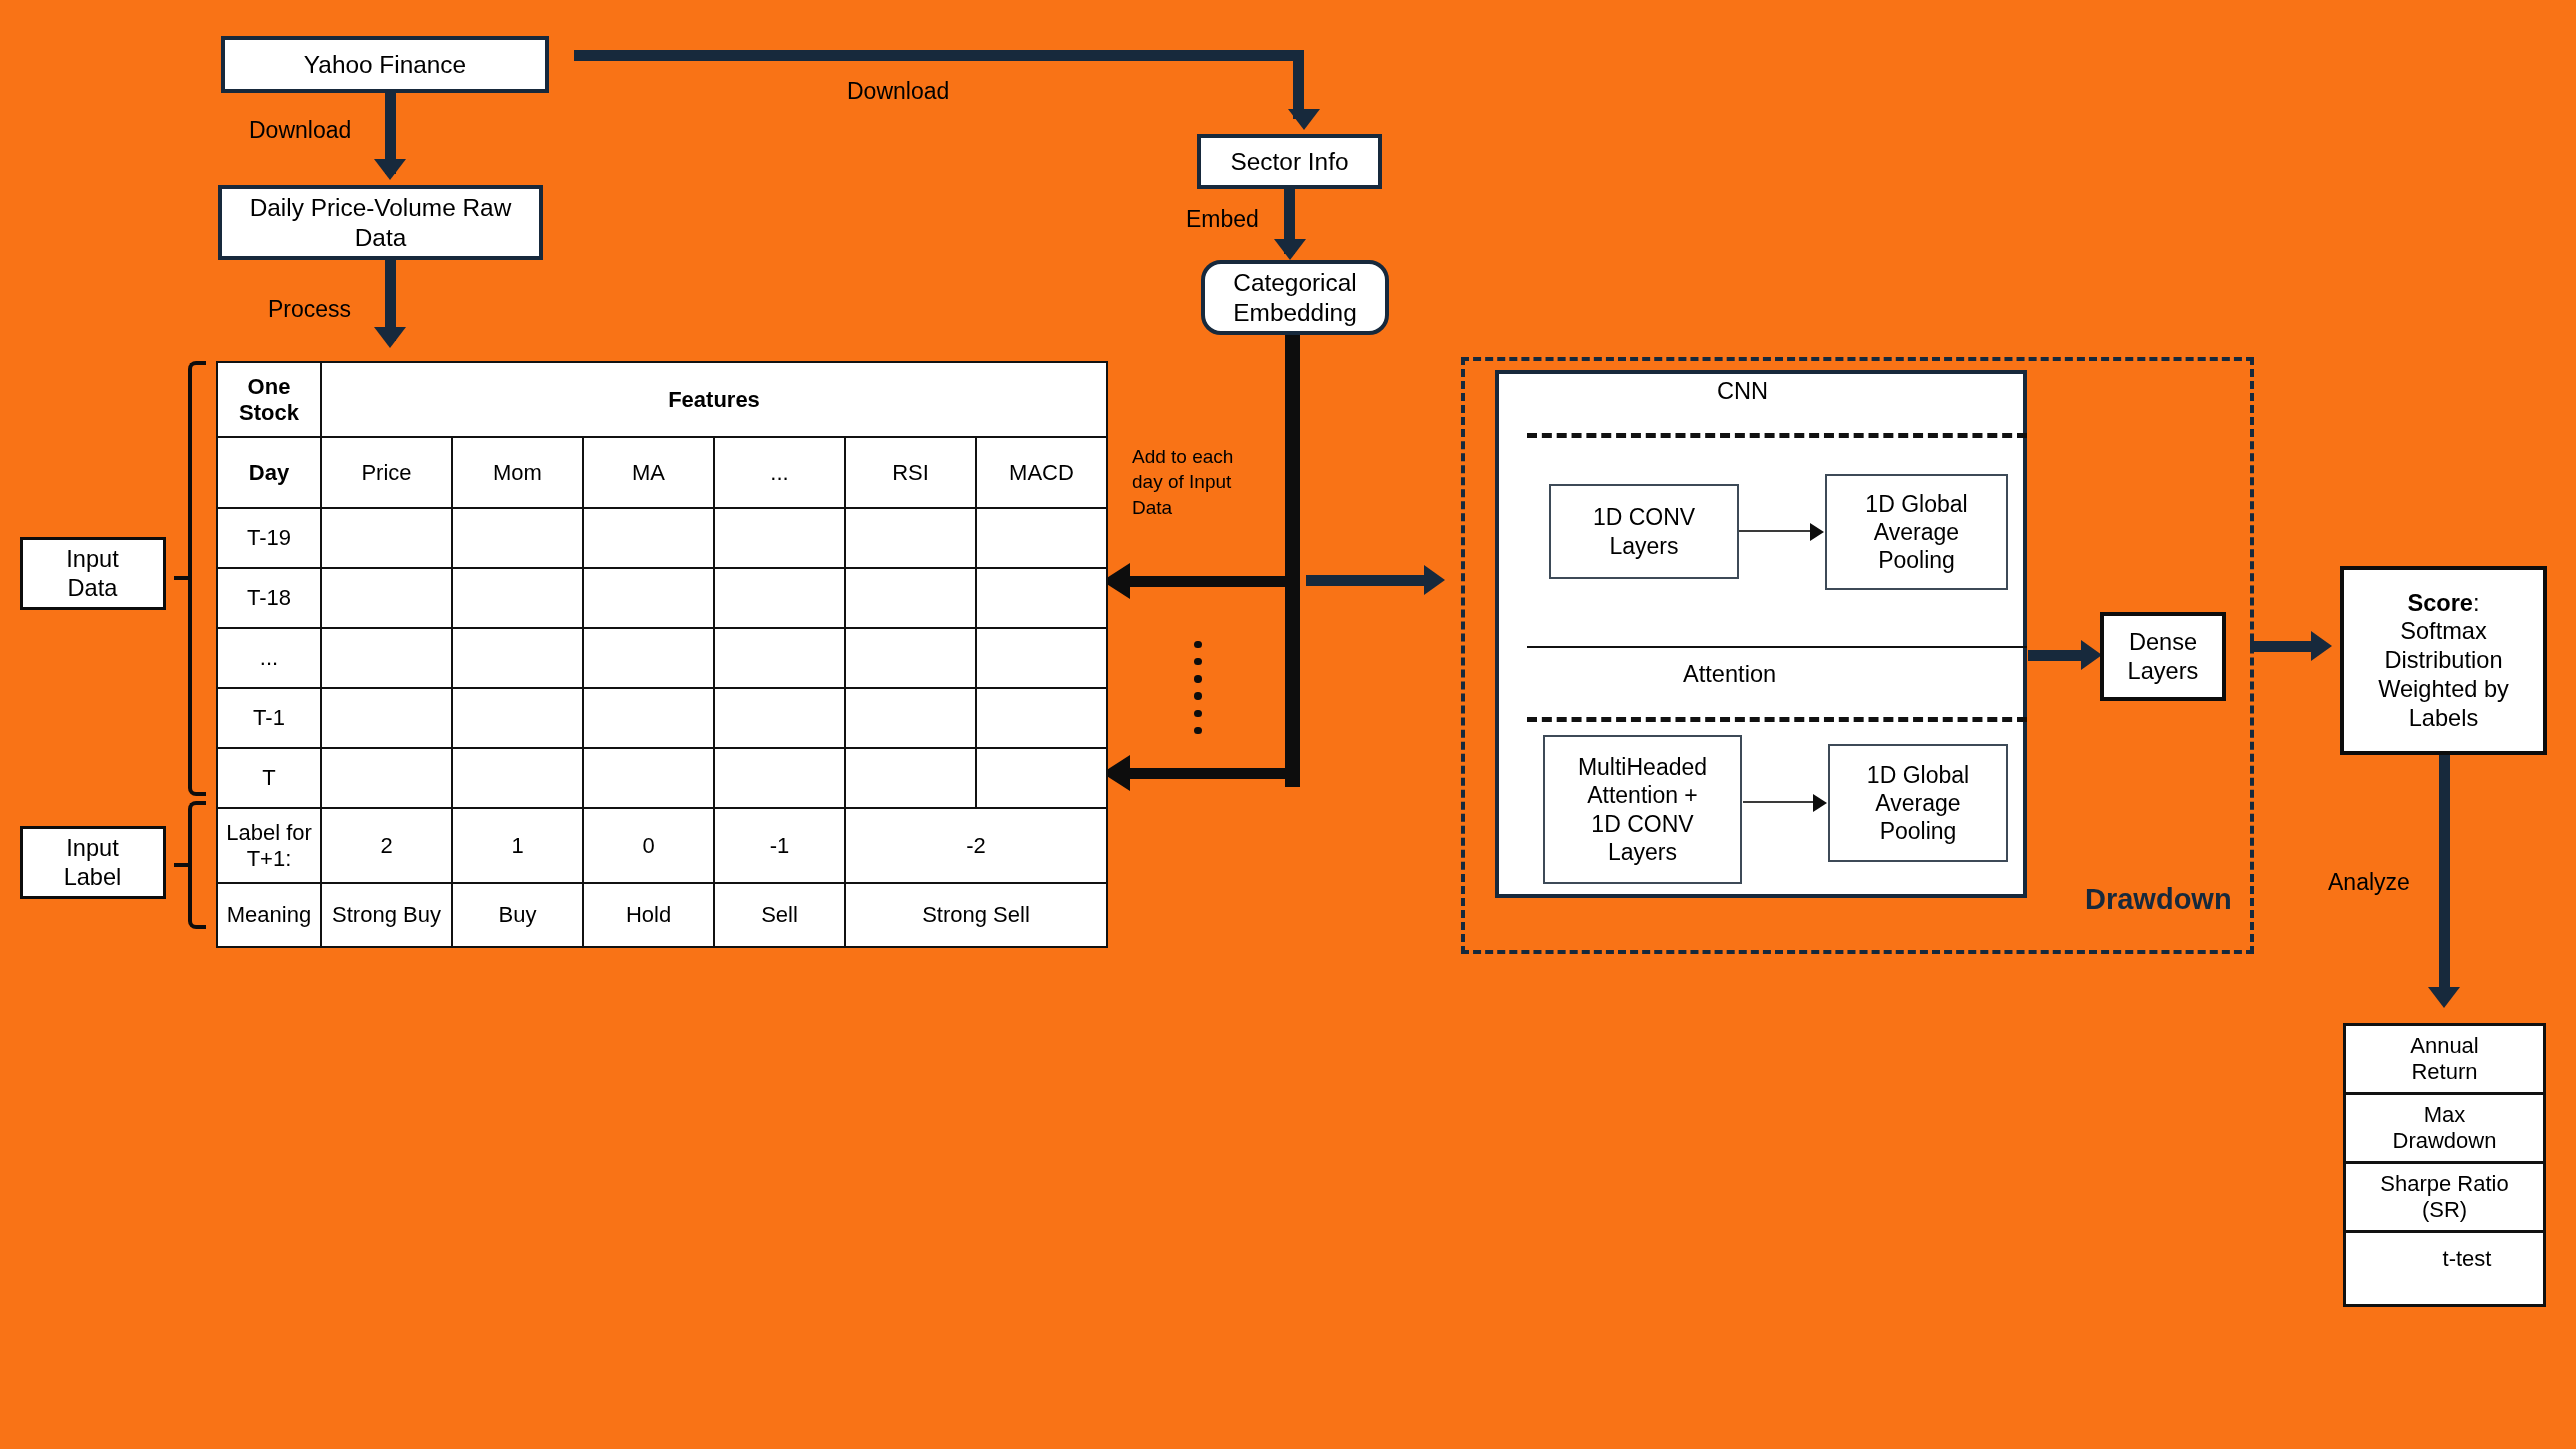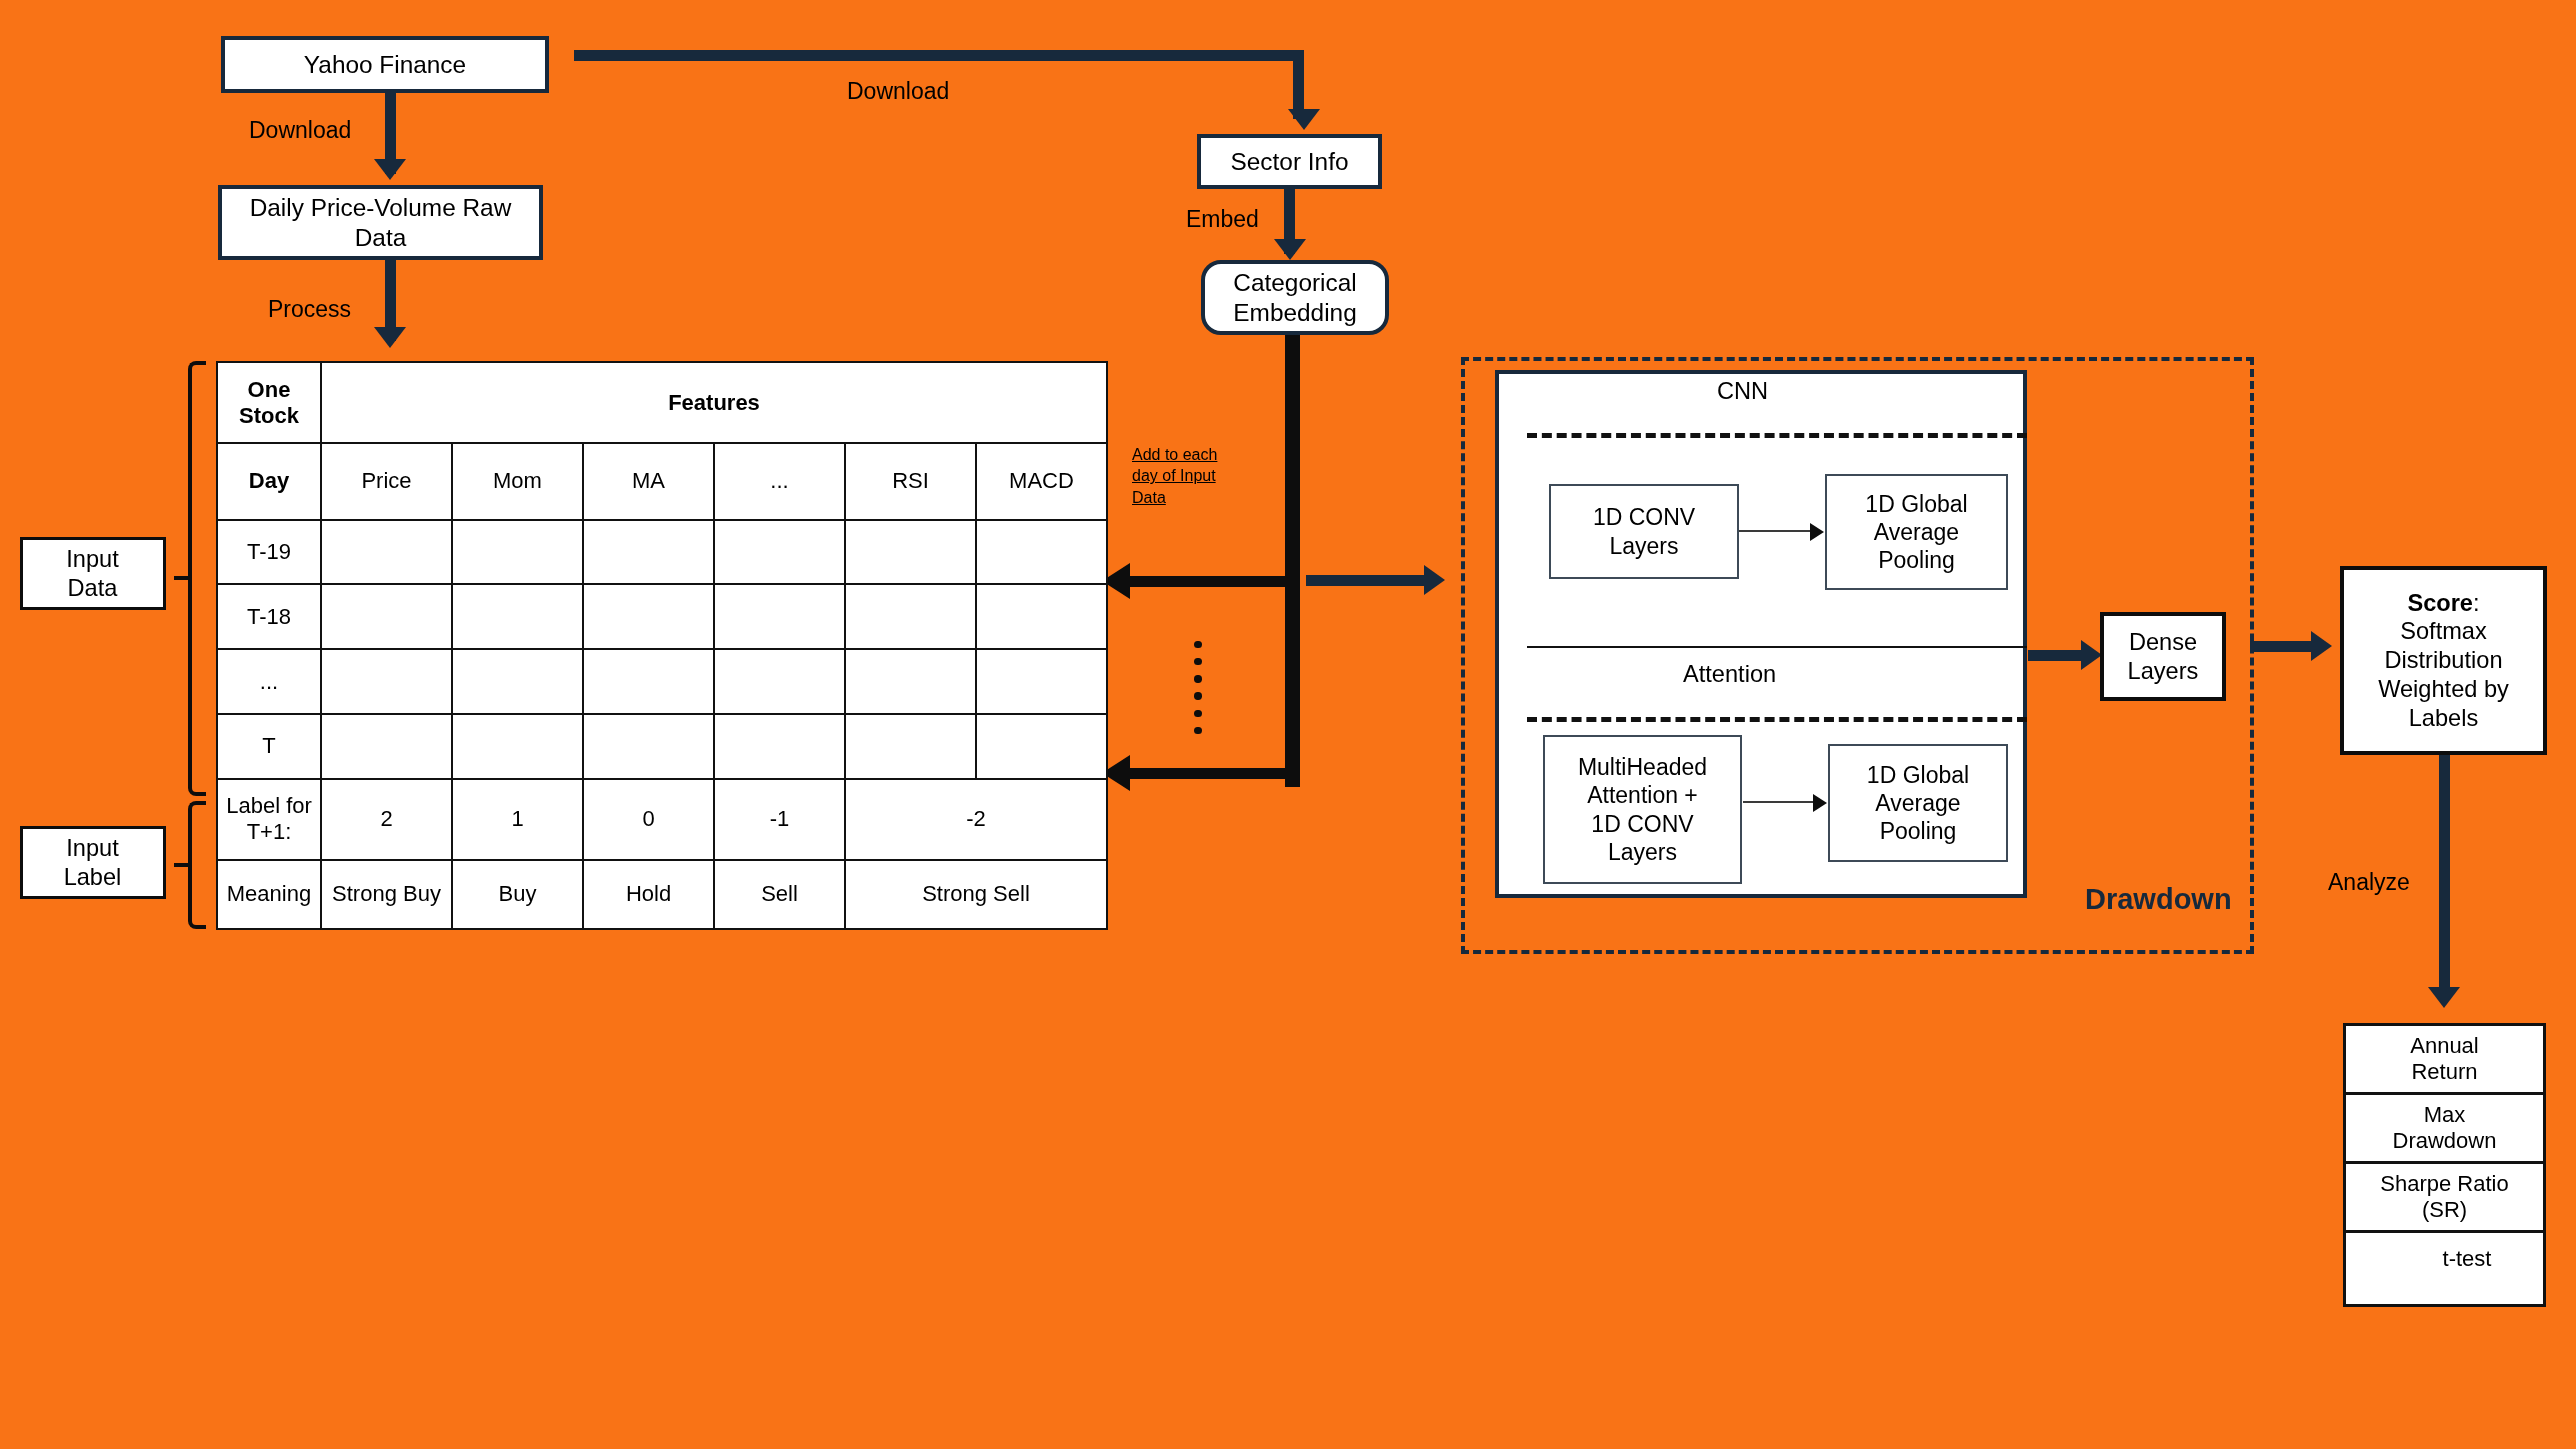--- a/index.html
+++ b/index.html
@@ -199,21 +199,21 @@
 
   <div class="box navybox" style="left:1201px;top:260px;width:188px;height:75px;font-size:24.4px;white-space:pre-line;border-radius:20px;">
     <span>Categorical
 Embedding</span>
   </div>
 
   <div class="vline-k" style="left:1285px;top:335px;width:14.6px;height:452px;"></div>
 
   <div class="hline-k" style="left:1129px;top:576px;width:162px;height:11.4px;"></div>
   <div class="ah-left-k" style="left:1102px;top:563px;"></div>
-  <div class="lbl" style="left:1132px;top:444px;font-size:16px;white-space:pre-line;line-height:1.33;text-decoration:underline;">Add to each
+  <div class="lbl" style="left:1132px;top:444px;font-size:19px;white-space:pre-line;line-height:1.33;">Add to each
 day of Input
 Data</div>
 
   <div class="hline-k" style="left:1129px;top:768px;width:162px;height:11.4px;"></div>
   <div class="ah-left-k" style="left:1102px;top:755px;"></div>
 
   <div class="vdots" style="left:1194px;top:641px;width:8.1px;height:93px;">
       <span></span>
       <span></span>
       <span></span>
@@ -251,20 +251,29 @@
         <td style="height:58px;">T-18</td>
         <td></td>
           <td></td>
         <td></td>
           <td></td>
         <td></td>
           <td></td>
       </tr>
       <tr>
         <td style="height:58px;">...</td>
+        <td></td>
+          <td></td>
+        <td></td>
+          <td></td>
+        <td></td>
+          <td></td>
+      </tr>
+      <tr>
+        <td style="height:58px;">T-1</td>
         <td></td>
           <td></td>
         <td></td>
           <td></td>
         <td></td>
           <td></td>
       </tr>
       <tr>
         <td style="height:58px;">T</td>
         <td></td>

